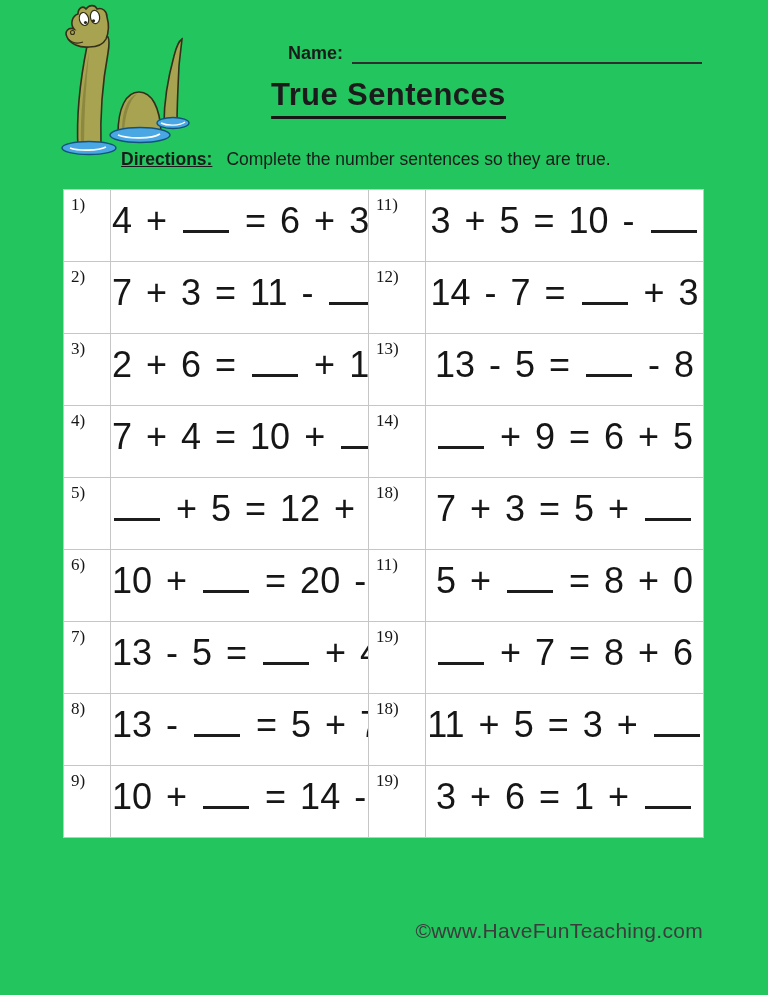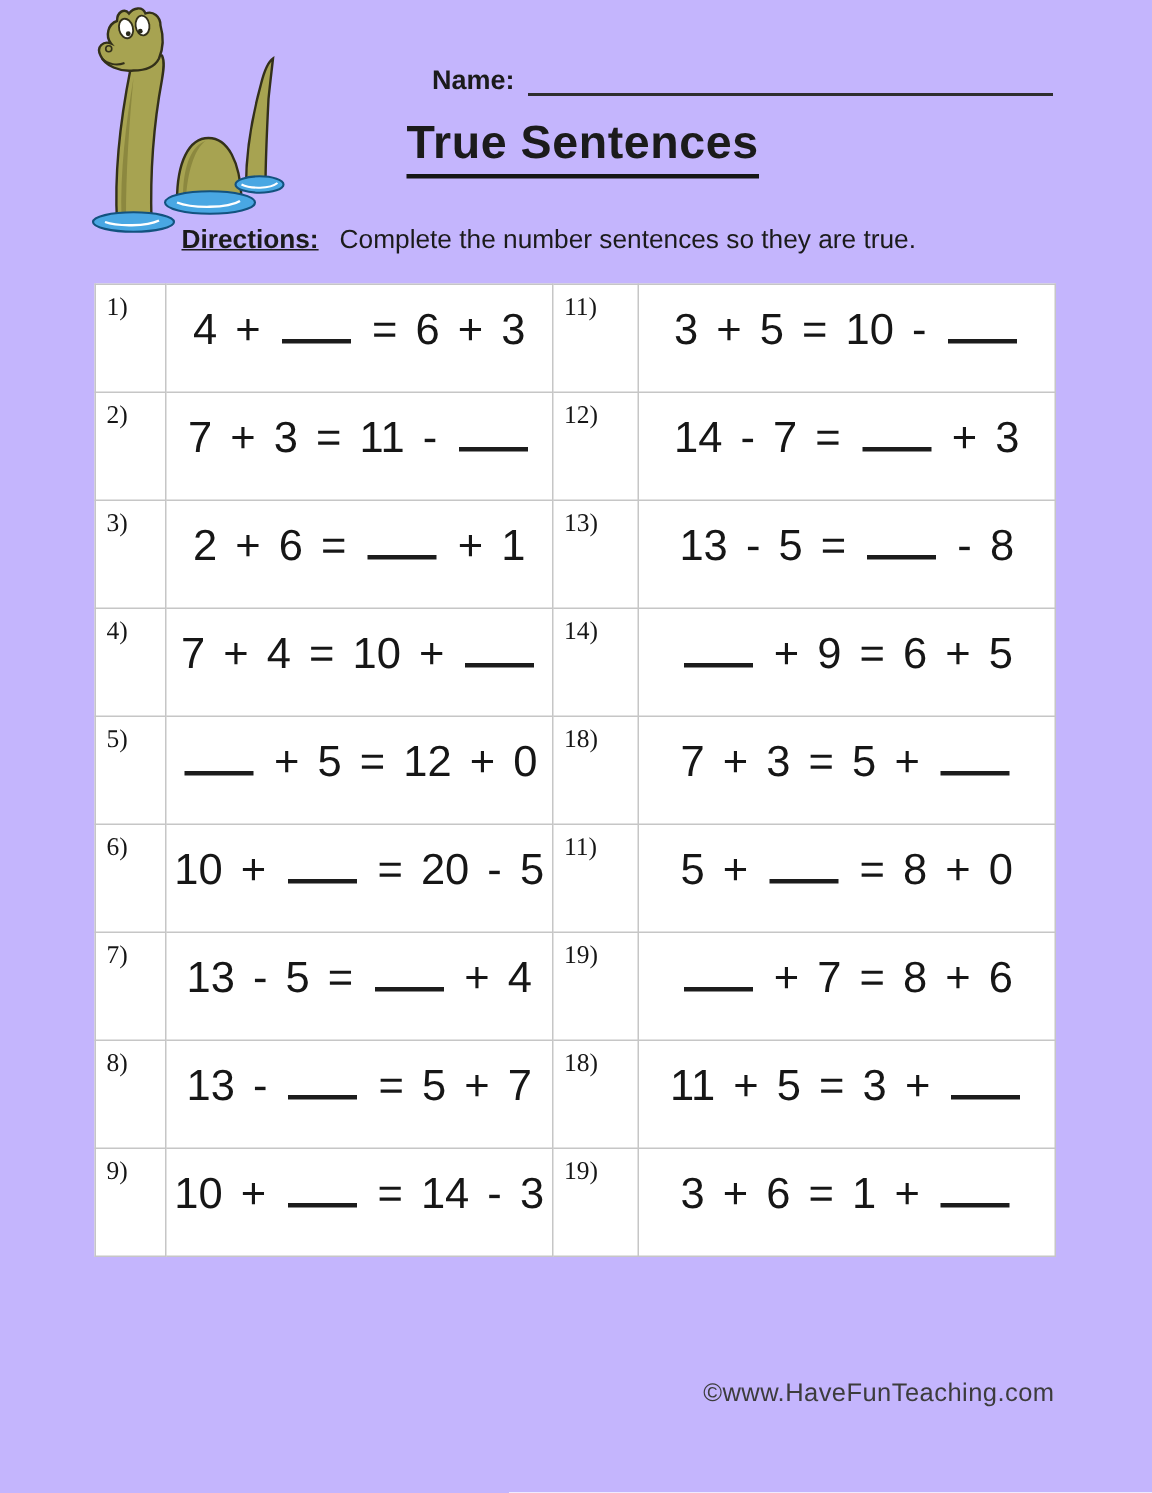--- a/index.html
+++ b/index.html
@@ -1,17 +1,17 @@
 <!DOCTYPE html>
 <html><head>
 <meta charset="utf-8">
 <style>
   html,body { margin:0; padding:0; background:#ffffff; }
   .page {
-    position:relative; width:768px; height:995px; background:#c4b5fd;
+    position:relative; width:768px; height:995px; background:#22c55e;
     font-family:"Liberation Sans", sans-serif; color:#1b1b1b; overflow:hidden;
   }
   .mascot { position:absolute; left:56px; top:2px; width:140px; height:154px; }
 
   .name-row { position:absolute; left:288px; top:42px; width:414px; display:flex; align-items:flex-end; gap:9px; }
   .name-label { font-weight:bold; font-size:18px; line-height:22px; }
   .name-line { flex:1; border-bottom:2px solid #2e2e2e; height:19px; }
 
   .title {
     position:absolute; left:271px; top:78px; margin:0;
@@ -26,32 +26,32 @@
     position:absolute; left:63px; top:189px; width:640px;
     border-collapse:collapse; table-layout:fixed; background:#fff;
   }
   table.worksheet td { border:1px solid #c6c6c6; overflow:hidden; }
   table.worksheet tr { height:72px; }
   td.num {
     font-family:"Liberation Serif","DejaVu Serif",serif;
     font-size:17px; vertical-align:top; padding:5px 0 0 7px; color:#161616;
   }
   td.eq {
-    font-size:29px; vertical-align:top; padding-top:10px; text-align:center;
+    font-size:36px; vertical-align:top; padding-top:10px; text-align:center;
     word-spacing:4px; white-space:nowrap; color:#161616;
   }
   td.eq-l { border-right:4px solid #000000; }
   .blank {
     display:inline-block; width:46px; height:26px;
     border-bottom:3px solid #1c1c1c; margin:0 2px;
   }
 
   .footer {
     position:absolute; left:0; top:919px; width:703px; text-align:right;
-    font-size:17px; color:#3c3c3c; letter-spacing:0.3px;
+    font-size:21px; color:#3c3c3c; letter-spacing:0.3px;
   }
 </style>
 </head>
 <body>
 
 <div class="page">
 
   <svg class="mascot" viewBox="0 0 140 154" aria-hidden="true">
 
     <path d="M108,122 C108,98 112,76 118,54 C120,46 123,39 126,37 C125,46 124,54 123,64 C122,84 121,104 121,122 Z" fill="#a7a351" stroke="#33301a" stroke-width="1.6"></path>

